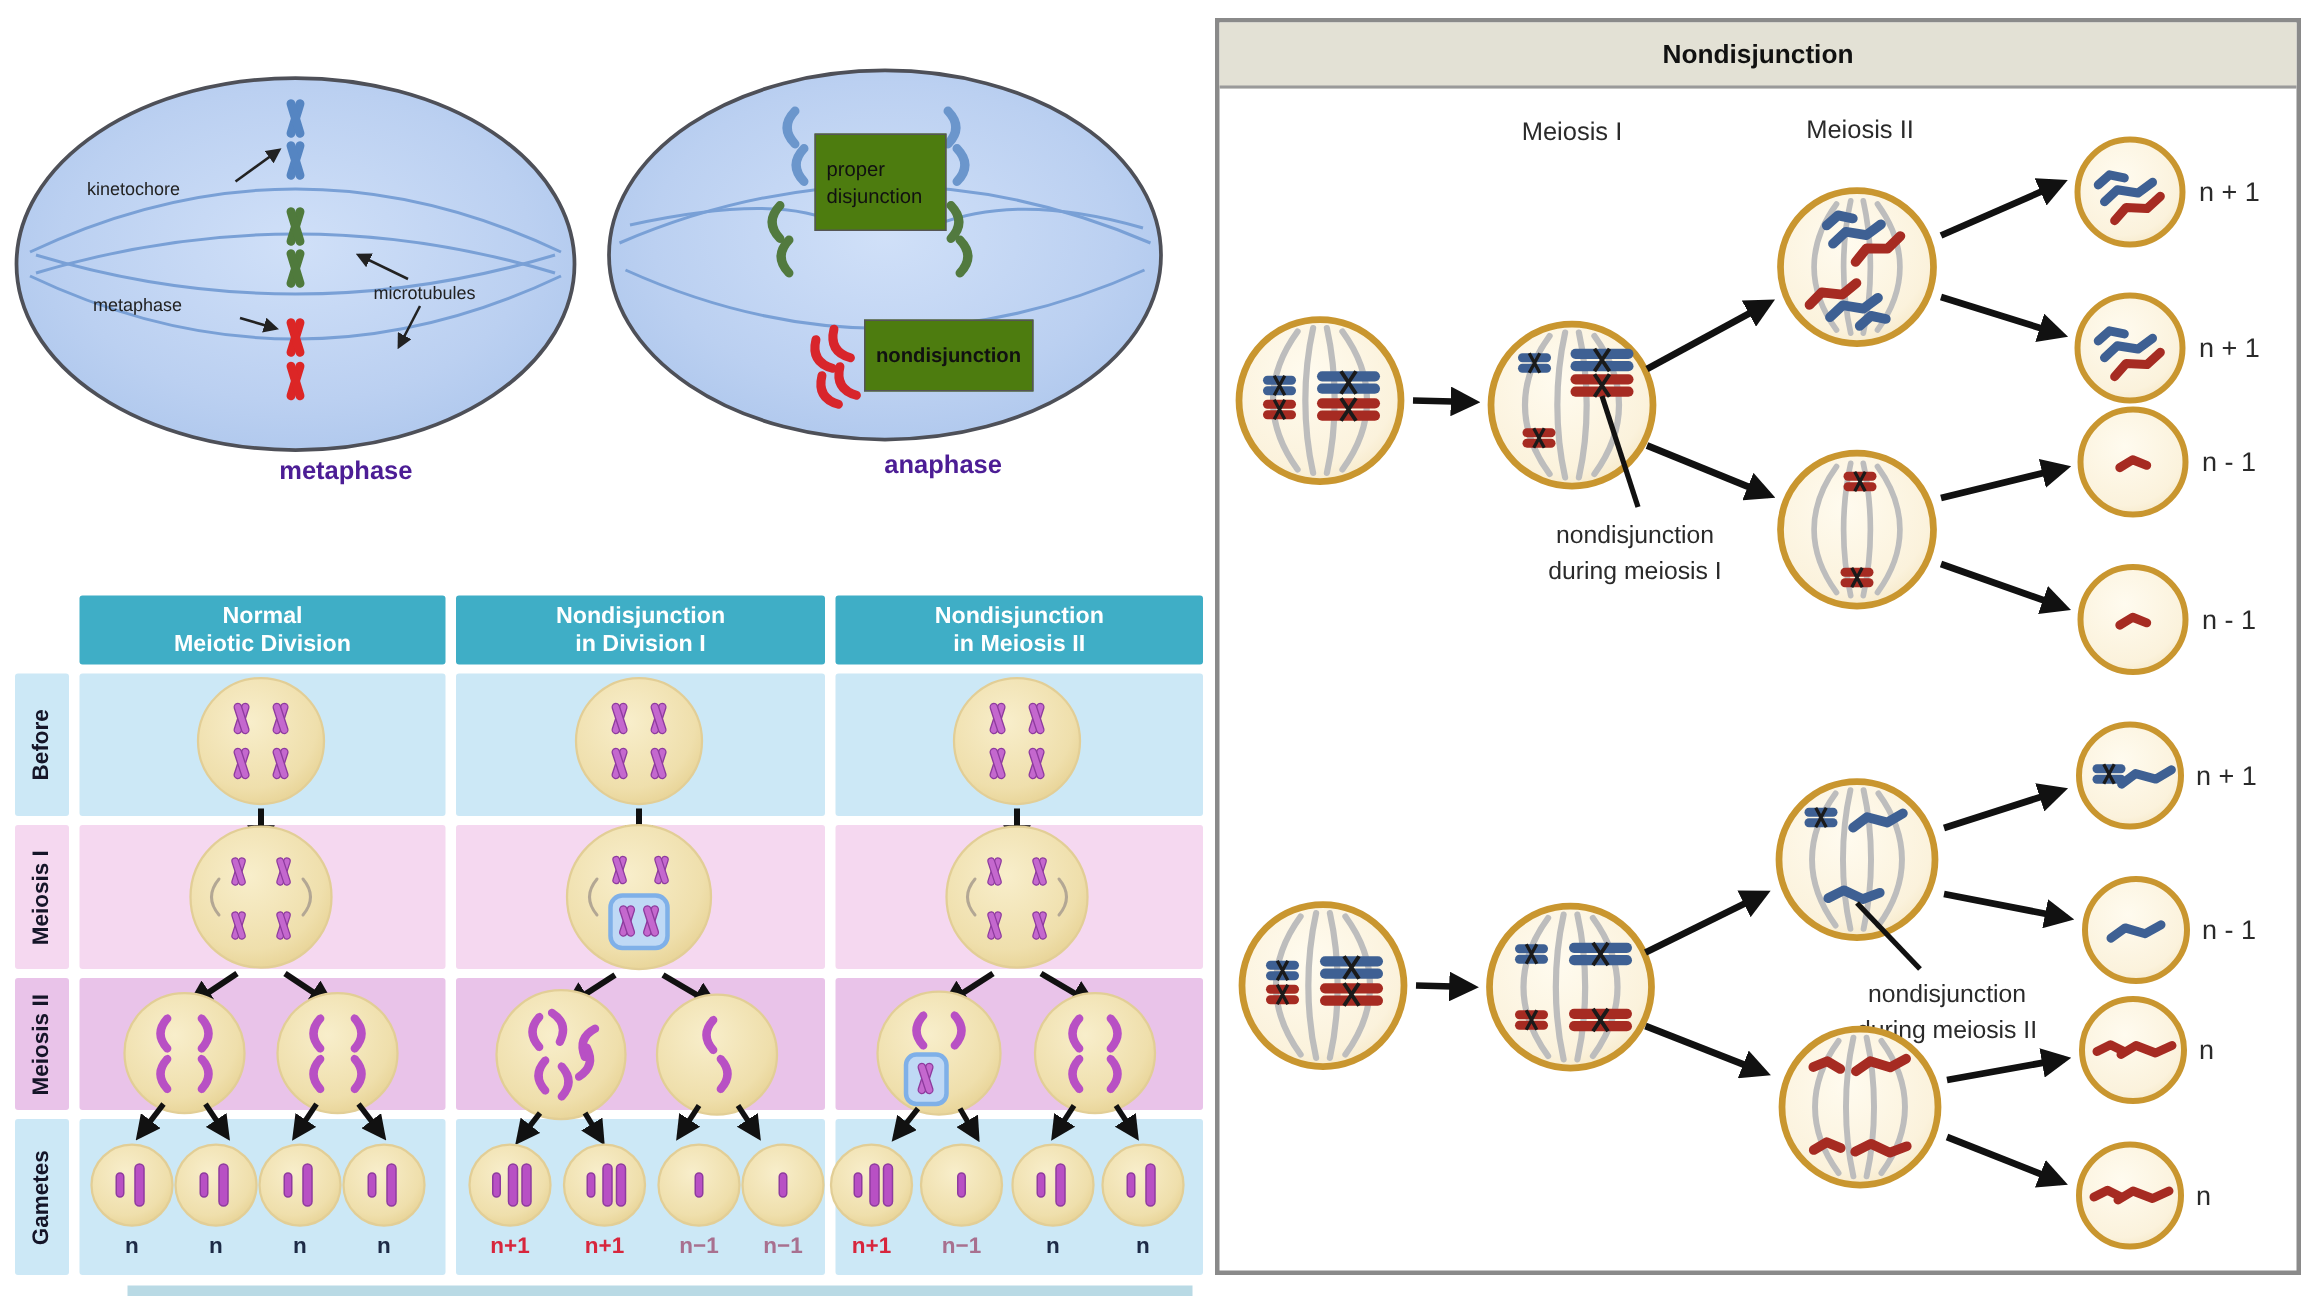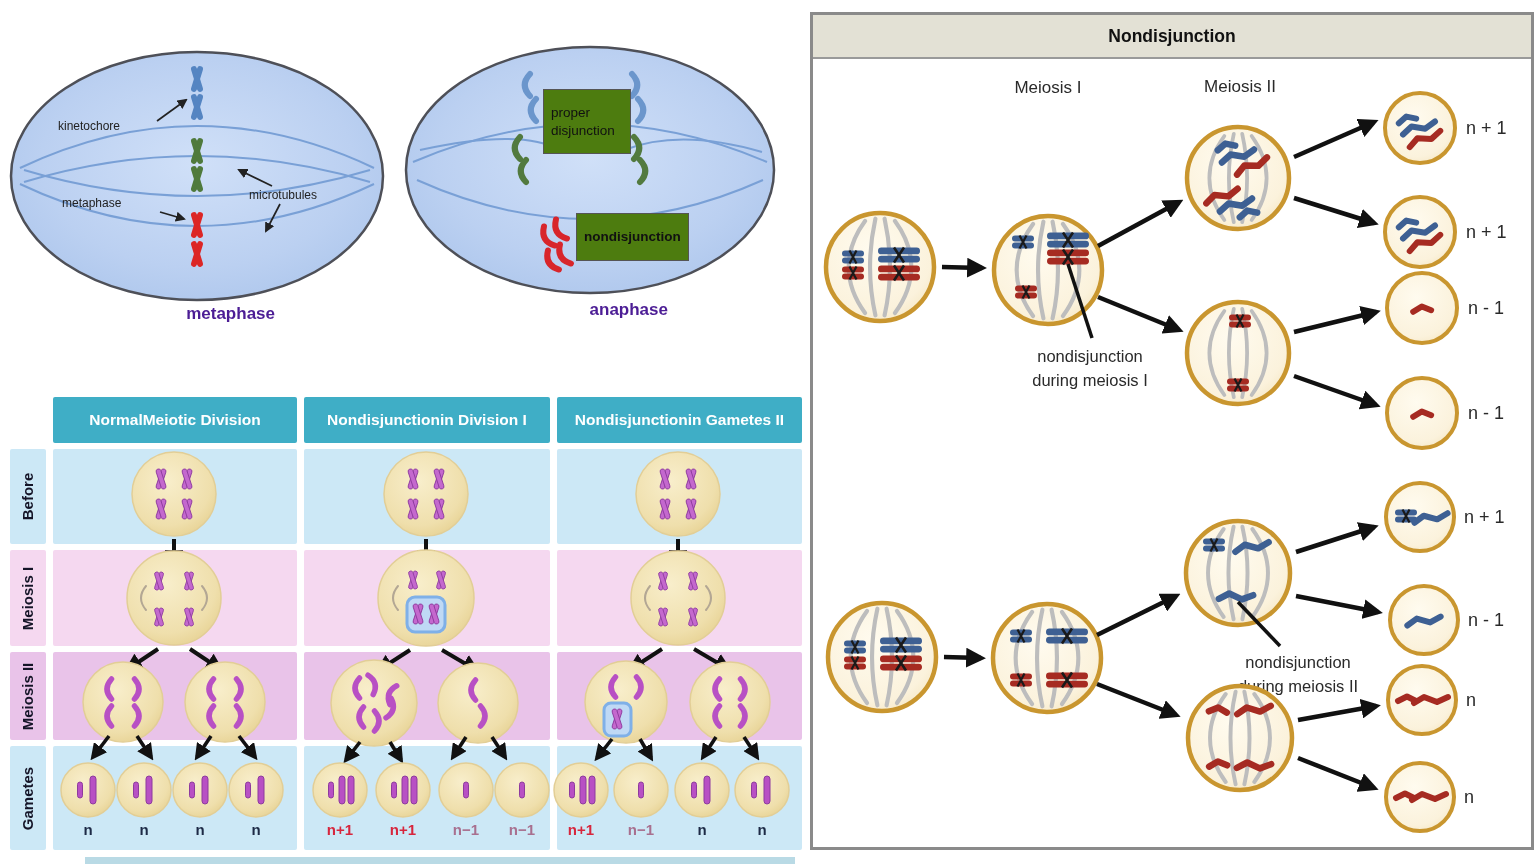--- a/index.html
+++ b/index.html
@@ -14,21 +14,21 @@
   .white-box{position:absolute;background:#4d7c0f;border:1.5px solid #555;color:#111;
              font-size:13.5px;line-height:1.3;padding:14px 7px;}
   .white-box.bold{font-weight:bold;}
   .caption{position:absolute;font-weight:bold;font-size:17px;color:#4c1d95;text-align:right;}
 
   
   #mtable{position:absolute;left:10px;top:397px;width:791px;height:455px;
           display:grid;grid-template-columns:36px 244px 246px 245px;
           grid-template-rows:46px 95px 96px 88px 104px;column-gap:7px;row-gap:6px;}
   .th{background:#3FAEC6;color:#fff;font-weight:bold;font-size:15.5px;line-height:1.25;
-      display:flex;flex-direction:row;align-items:center;justify-content:center;
+      display:flex;flex-direction:column;align-items:center;justify-content:center;
       text-align:center;border-radius:2px;}
   .rl{display:flex;align-items:center;justify-content:center;border-radius:2px;}
   .rl span{transform:rotate(-90deg);white-space:nowrap;font-weight:bold;font-size:15px;color:#151528;}
   .bg-blue{background:#CCE8F6;}
   .bg-pink{background:#F5D8F0;}
   .bg-purple{background:#E9C3E9;}
   .tcell{border-radius:2px;}
 
   
   .spinl{fill:none;stroke:#BDBDBD;stroke-width:3.6;stroke-linecap:round;}
@@ -134,21 +134,21 @@
     <div class="th">
       <div>Normal</div>
       <div>Meiotic Division</div>
     </div>
     <div class="th">
       <div>Nondisjunction</div>
       <div>in Division I</div>
     </div>
     <div class="th">
       <div>Nondisjunction</div>
-      <div>in Gametes II</div>
+      <div>in Meiosis II</div>
     </div>
 
     <div class="rl bg-blue">
         <span>Before</span>
       </div>
     <div class="tcell bg-blue"></div>
     <div class="tcell bg-blue"></div>
     <div class="tcell bg-blue"></div>
 
     <div class="rl bg-pink">

